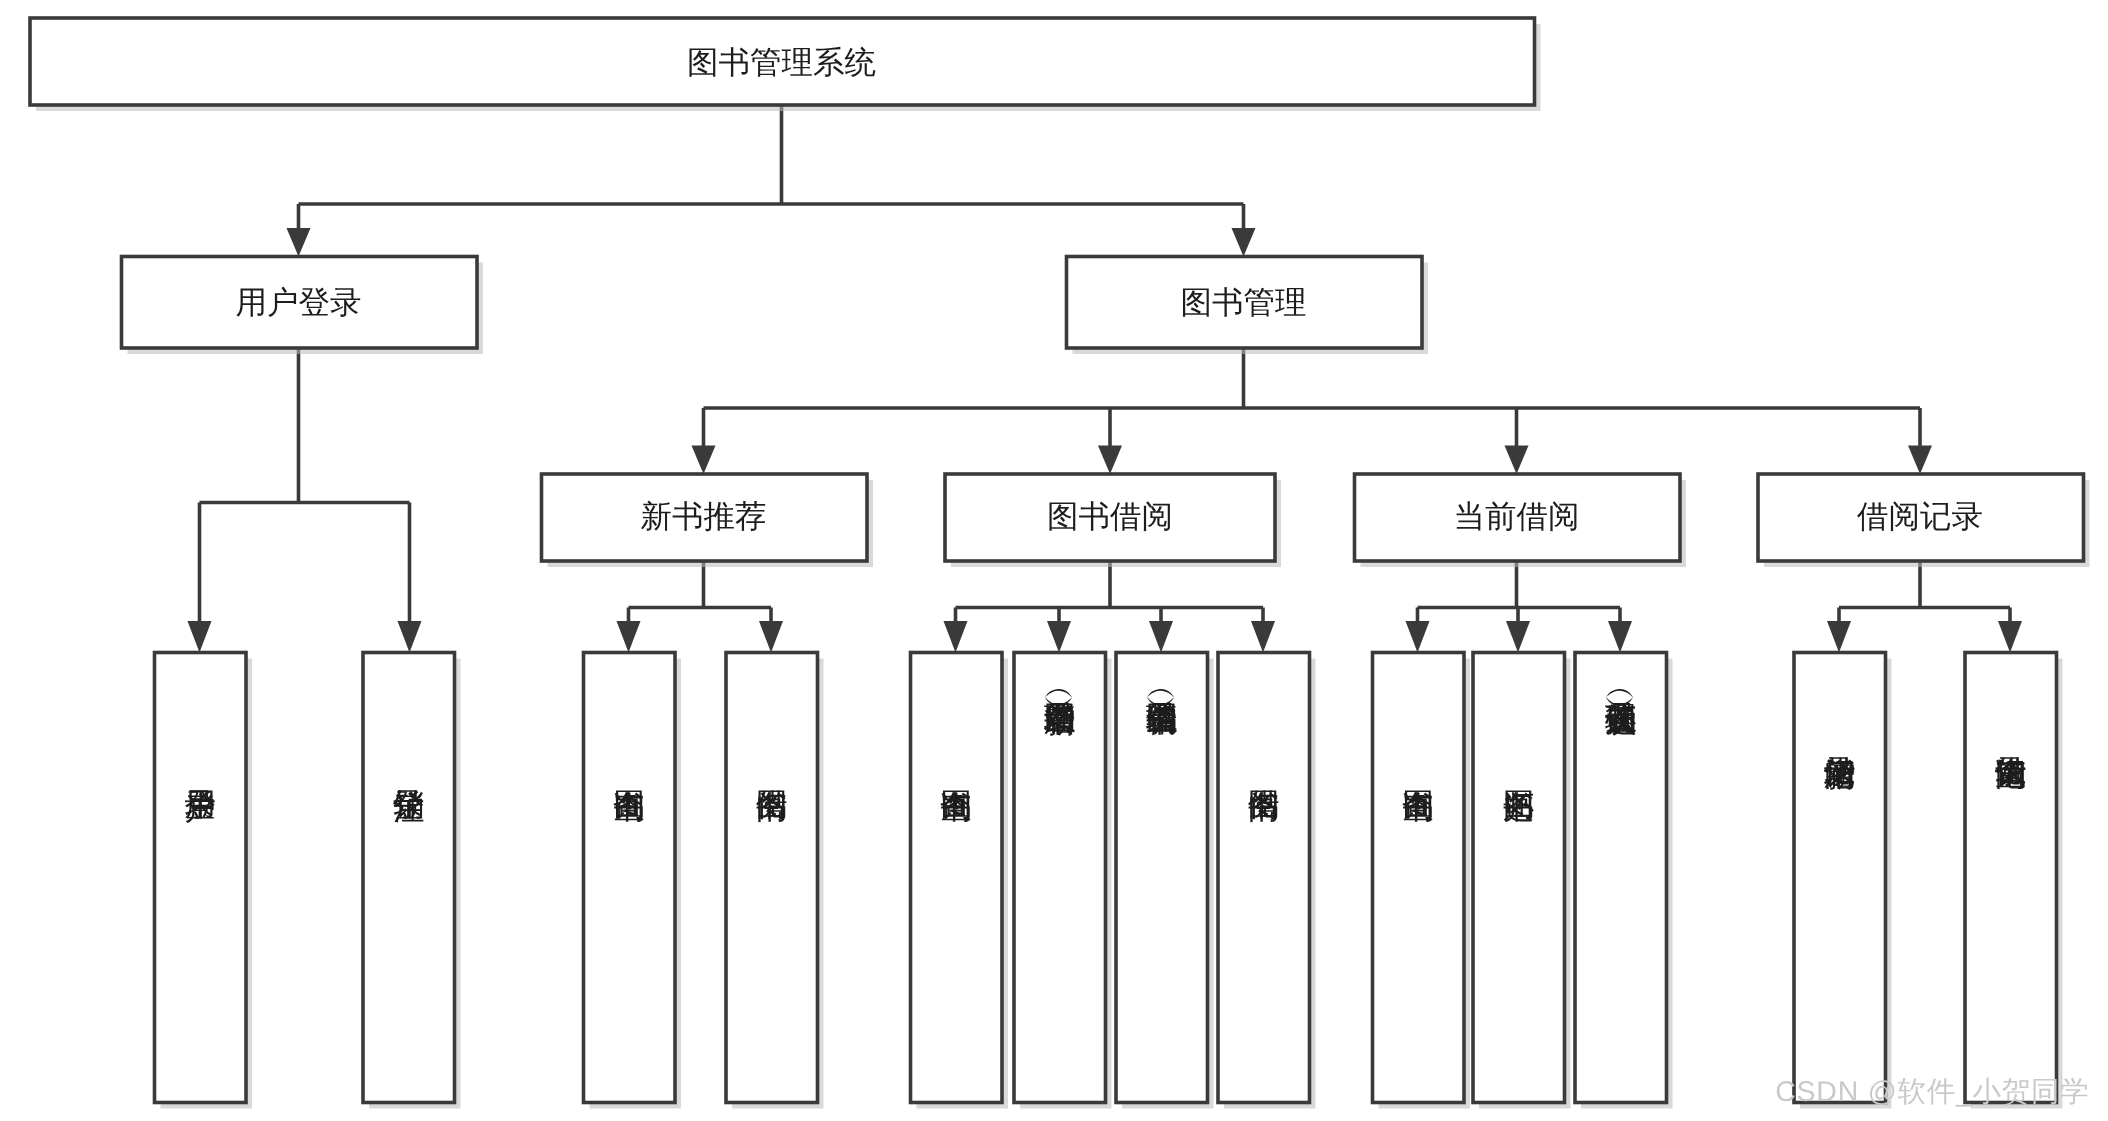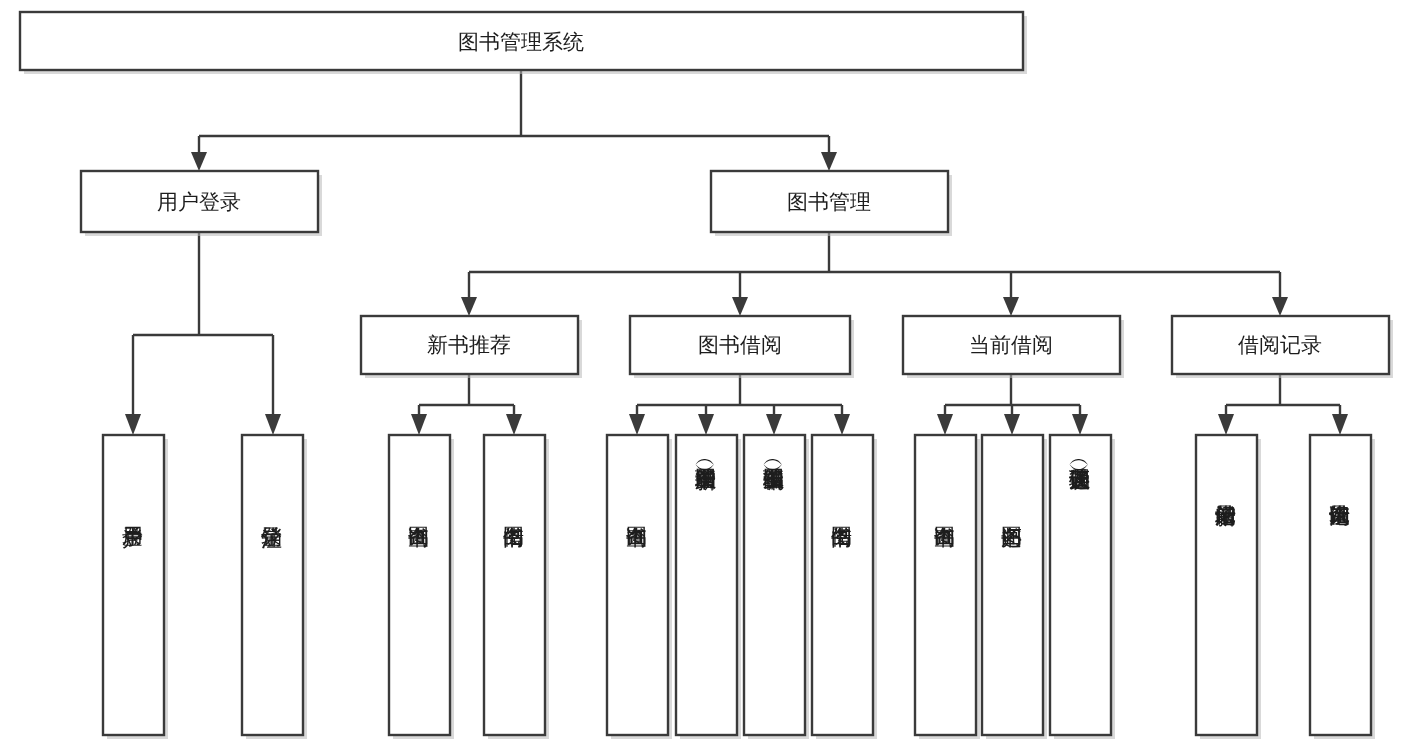--- a/index.html
+++ b/index.html
@@ -256,13 +256,14 @@
       </g>
 
       <g>
         <rect class="node-shadow" x="1314" y="439" width="61" height="300"></rect>
         <rect class="node-box" x="1310" y="435" width="61" height="300"></rect>
         <text class="node-label-v" x="1340" y="488" writing-mode="tb" glyph-orientation-vertical="0">查询借阅记录</text>
       </g>
     </g>
   </svg>
 
+  <div class="watermark">CSDN @软件_小贺同学</div>
 </div>
 
 </body></html>

